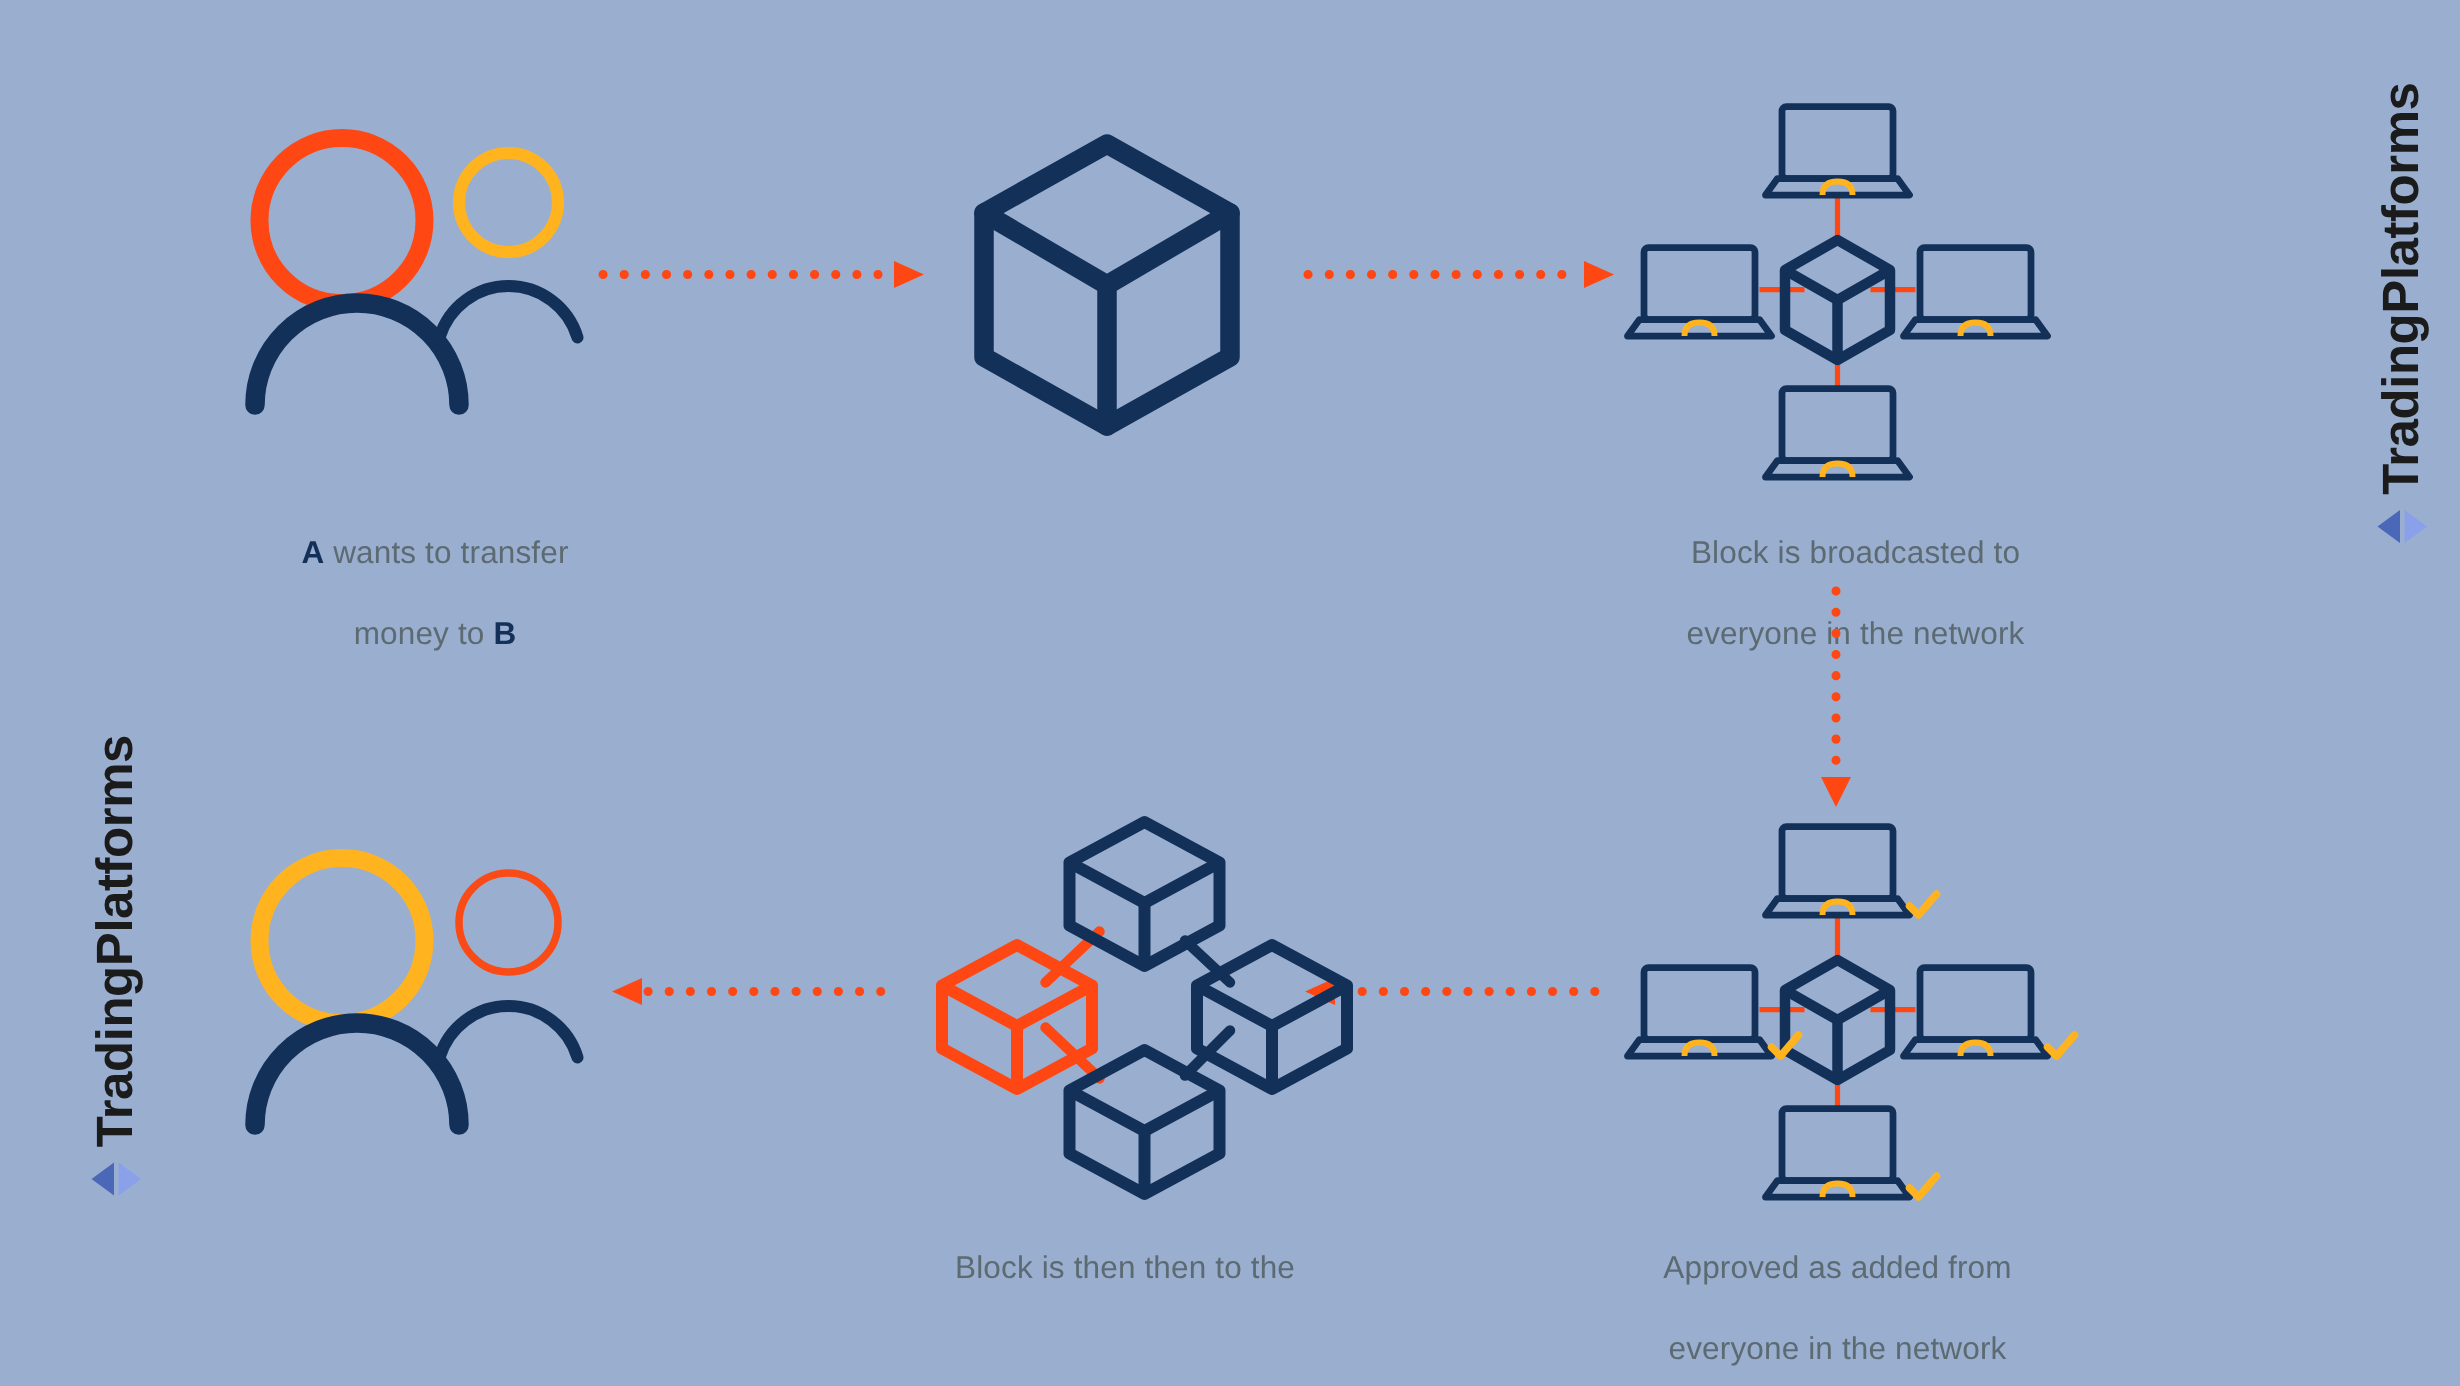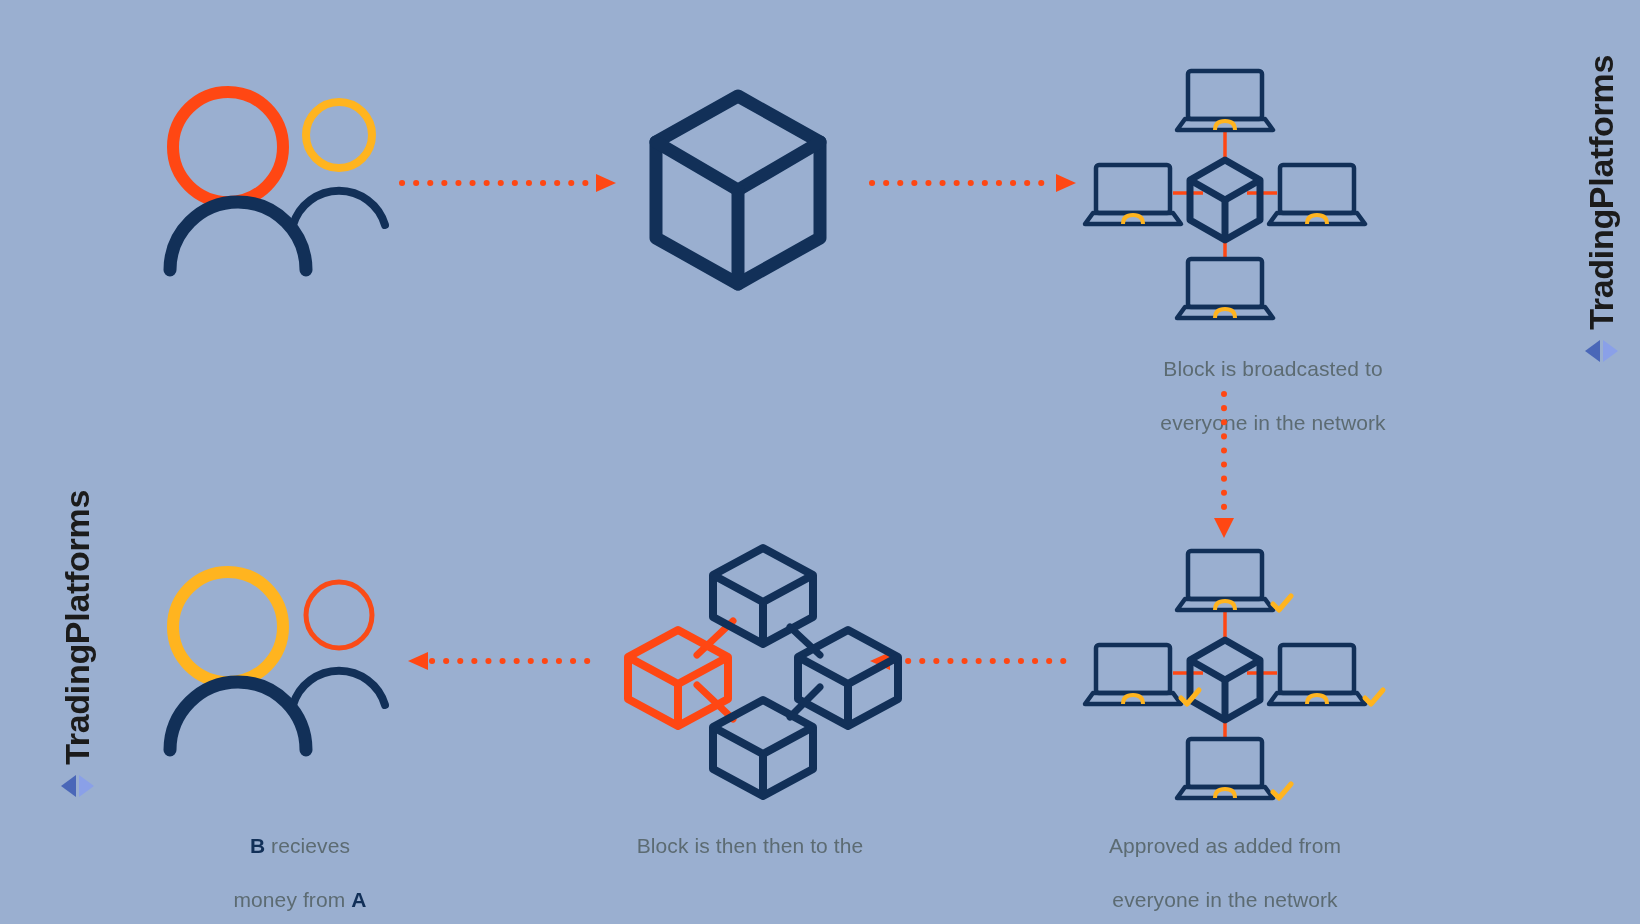--- a/index.html
+++ b/index.html
@@ -77,20 +77,24 @@
   <div class="person" style="left:165px;top:85px;">
     <svg width="230" height="190" viewBox="0 0 230 190">
 
       <circle cx="174" cy="50" r="33" fill="none" stroke="#ffb41f" stroke-width="8"></circle>
       <path d="M128 140 A48 48 0 0 1 220 140" fill="none" stroke="#123058" stroke-width="8" stroke-linecap="round"></path>
 
       <circle cx="63" cy="62" r="55" fill="none" stroke="#ff4713" stroke-width="12"></circle>
       <path d="M5 185 A68 68 0 0 1 141 185" fill="none" stroke="#123058" stroke-width="13" stroke-linecap="round"></path>
     </svg>
   </div>
+  <div class="caption" style="left:130px;top:328px;width:320px;">
+    <span><b>A</b> wants to transfer</span><br>
+    <span>money to <b>B</b></span>
+  </div>
 
   <div class="node" style="left:400px;top:172px;">
     <svg width="220" height="22" viewBox="0 0 220 22">
       <line x1="2" y1="11" x2="190" y2="11" stroke="#ff4713" stroke-width="6" stroke-linecap="round" stroke-dasharray="0.1 14"></line>
       <polygon points="196,2 216,11 196,20" fill="#ff4713"></polygon>
     </svg>
   </div>
 
   <div class="node" style="left:650px;top:90px;">
     <svg width="176" height="200" viewBox="0 0 176 200">
@@ -139,21 +143,21 @@
         <path d="M30 62 q0 -9 10 -9 q10 0 10 9" fill="none" stroke="#ffb41f" stroke-width="4"></path>
       </g>
 
       <g transform="translate(192,94)">
         <rect x="3" y="3" width="74" height="48" rx="3" fill="none" stroke="#123058" stroke-width="4.5"></rect>
         <path d="M0 51 L80 51 L88 62 L-8 62 Z" fill="none" stroke="#123058" stroke-width="4.5" stroke-linejoin="round"></path>
         <path d="M30 62 q0 -9 10 -9 q10 0 10 9" fill="none" stroke="#ffb41f" stroke-width="4"></path>
       </g>
     </svg>
   </div>
-  <div class="caption" style="left:1108px;top:328px;width:330px;">
+  <div class="caption" style="left:1072px;top:328px;width:330px;">
     <span>Block is broadcasted to</span><br>
     <span>everyone in the network</span>
   </div>
 
   <div class="node" style="left:1212px;top:392px;">
     <svg width="24" height="150" viewBox="0 0 24 150">
       <line x1="12" y1="2" x2="12" y2="122" stroke="#ff4713" stroke-width="6" stroke-linecap="round" stroke-dasharray="0.1 14"></line>
       <polygon points="2,126 22,126 12,146" fill="#ff4713"></polygon>
     </svg>
   </div>
@@ -256,24 +260,20 @@
   </div>
 
   <div class="person" style="left:165px;top:565px;">
     <svg width="230" height="190" viewBox="0 0 230 190">
       <circle cx="174" cy="50" r="33" fill="none" stroke="#fa4b17" stroke-width="5"></circle>
       <path d="M128 140 A48 48 0 0 1 220 140" fill="none" stroke="#123058" stroke-width="8" stroke-linecap="round"></path>
       <circle cx="63" cy="62" r="55" fill="none" stroke="#ffb41f" stroke-width="12"></circle>
       <path d="M5 185 A68 68 0 0 1 141 185" fill="none" stroke="#123058" stroke-width="13" stroke-linecap="round"></path>
     </svg>
   </div>
-  <div class="caption" style="left:150px;top:805px;width:300px;">
-    <span><b>B</b> recieves</span><br>
-    <span>money from <b>A</b></span>
-  </div>
 
   <div class="brand" style="right:22px;top:55px;">
     <div class="word">TradingPlatforms</div>
     <div class="marks">
       <span class="tri-l"></span>
       <span class="tri-r"></span>
     </div>
   </div>
 
   <div class="brand" style="left:60px;top:490px;">

